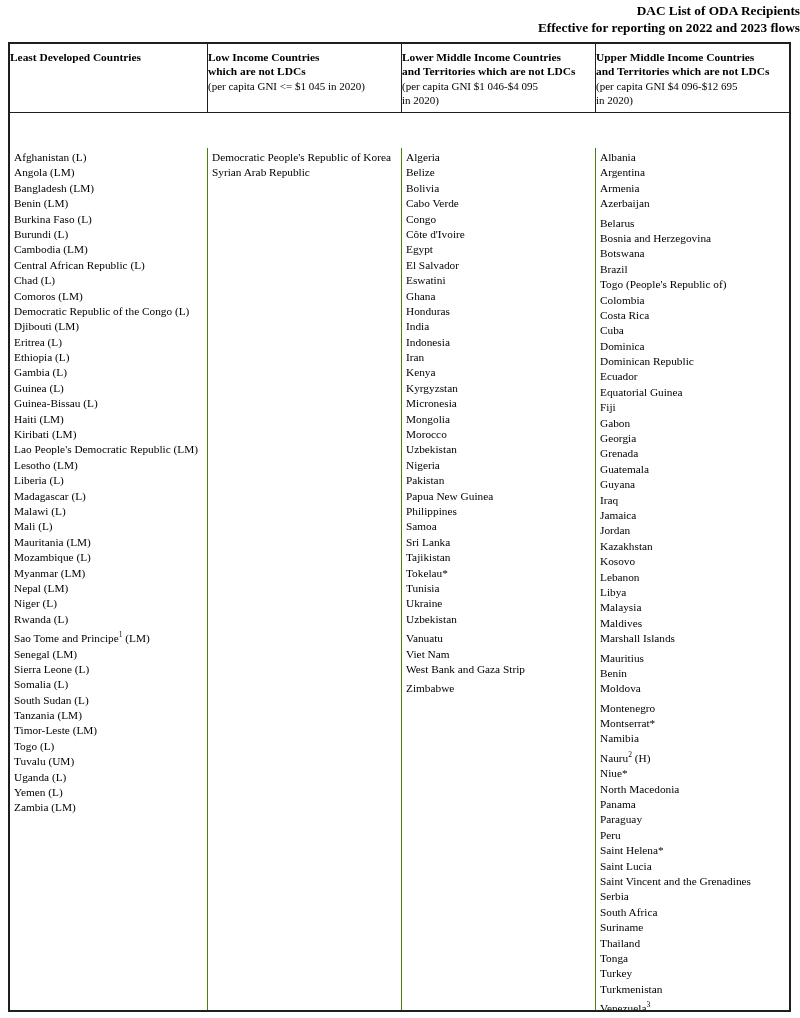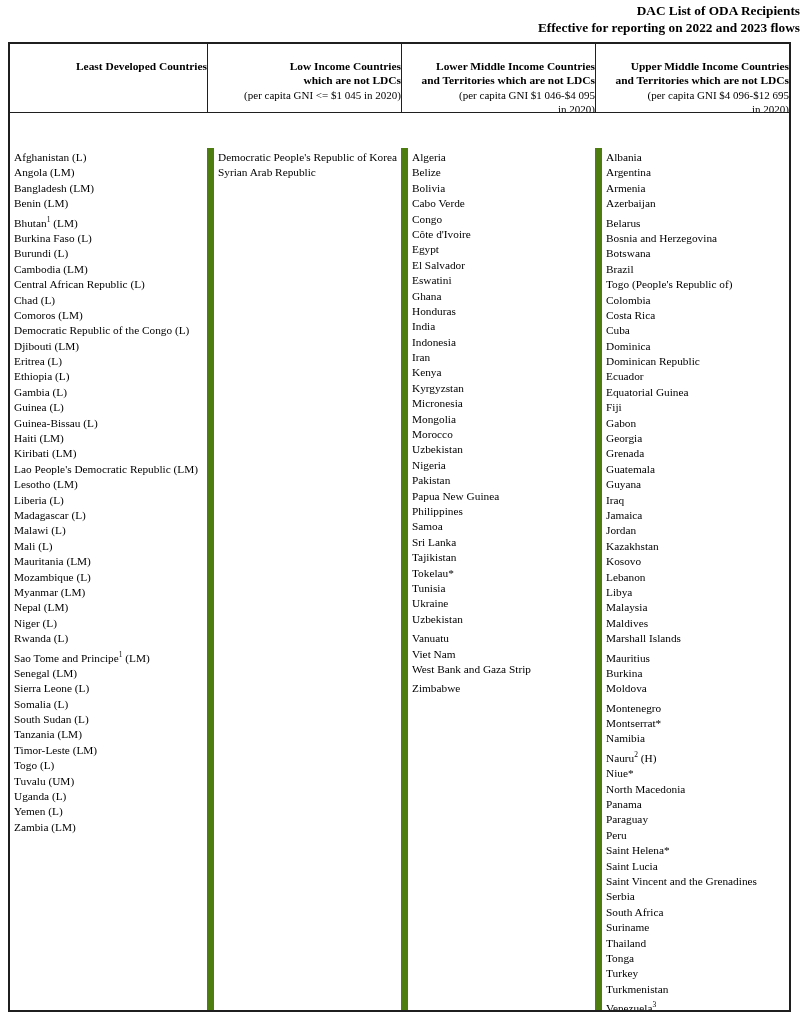--- a/index.html
+++ b/index.html
@@ -28,22 +28,22 @@
     background: #ffffff;
   }
   .head {
     display: flex;
     height: 69px;
     box-sizing: border-box;
     border-bottom: 1px solid #1f1f1f;
   }
   .hcell {
     box-sizing: border-box;
-    padding-top: 15px;
-    text-align: right;
+    padding-top: 6px;
+    text-align: left;
     overflow: hidden;
   }
   .hcell + .hcell { border-left: 1px solid #1f1f1f; }
   .c0 { width: 197px; }
   .c1 { width: 194px; }
   .c2 { width: 194px; }
   .c3 { flex: 1; }
   .hb {
     font-weight: bold;
     font-size: 11.4px;
@@ -58,21 +58,21 @@
   .tbody {
     display: flex;
     height: calc(100% - 69px);
   }
   .bcol {
     box-sizing: border-box;
     padding-top: 2px;
     overflow: hidden;
     margin-top: 35px;
   }
-  .bcol + .bcol { border-left: 7px solid #4d7c0f; }
+  .bcol + .bcol { border-left: 1px solid #4d7c0f; }
   .row {
     height: 15.4px;
     line-height: 15.4px;
     font-size: 11.3px;
     padding-left: 4px;
     white-space: nowrap;
     box-sizing: border-box;
   }
   .row.tall {
     height: 19.4px;
@@ -114,21 +114,20 @@
         <div class="hs">(per capita GNI $4 096-$12 695</div>
         <div class="hs">in 2020)</div>
       </div>
   </div>
   <div class="tbody">
     <div class="bcol c0">
         <div class="row">Afghanistan (L)</div>
         <div class="row">Angola (LM)</div>
         <div class="row">Bangladesh (LM)</div>
         <div class="row">Benin (LM)</div>
-        <div class="row tall">Bhutan<sup>1</sup> (LM)</div>
         <div class="row">Burkina Faso (L)</div>
         <div class="row">Burundi (L)</div>
         <div class="row">Cambodia (LM)</div>
         <div class="row">Central African Republic (L)</div>
         <div class="row">Chad (L)</div>
         <div class="row">Comoros (LM)</div>
         <div class="row">Democratic Republic of the Congo (L)</div>
         <div class="row">Djibouti (LM)</div>
         <div class="row">Eritrea (L)</div>
         <div class="row">Ethiopia (L)</div>
@@ -314,21 +313,21 @@
         <div class="row">Jamaica</div>
         <div class="row">Jordan</div>
         <div class="row">Kazakhstan</div>
         <div class="row">Kosovo</div>
         <div class="row">Lebanon</div>
         <div class="row">Libya</div>
         <div class="row">Malaysia</div>
         <div class="row">Maldives</div>
         <div class="row">Marshall Islands</div>
         <div class="row tall">Mauritius</div>
-        <div class="row">Burkina</div>
+        <div class="row">Benin</div>
         <div class="row">Moldova</div>
         <div class="row tall">Montenegro</div>
         <div class="row">Montserrat*</div>
         <div class="row">Namibia</div>
         <div class="row tall">Nauru<sup>2</sup> (H)</div>
         <div class="row">Niue*</div>
         <div class="row">North Macedonia</div>
         <div class="row">Panama</div>
         <div class="row">Paraguay</div>
         <div class="row">Peru</div>

